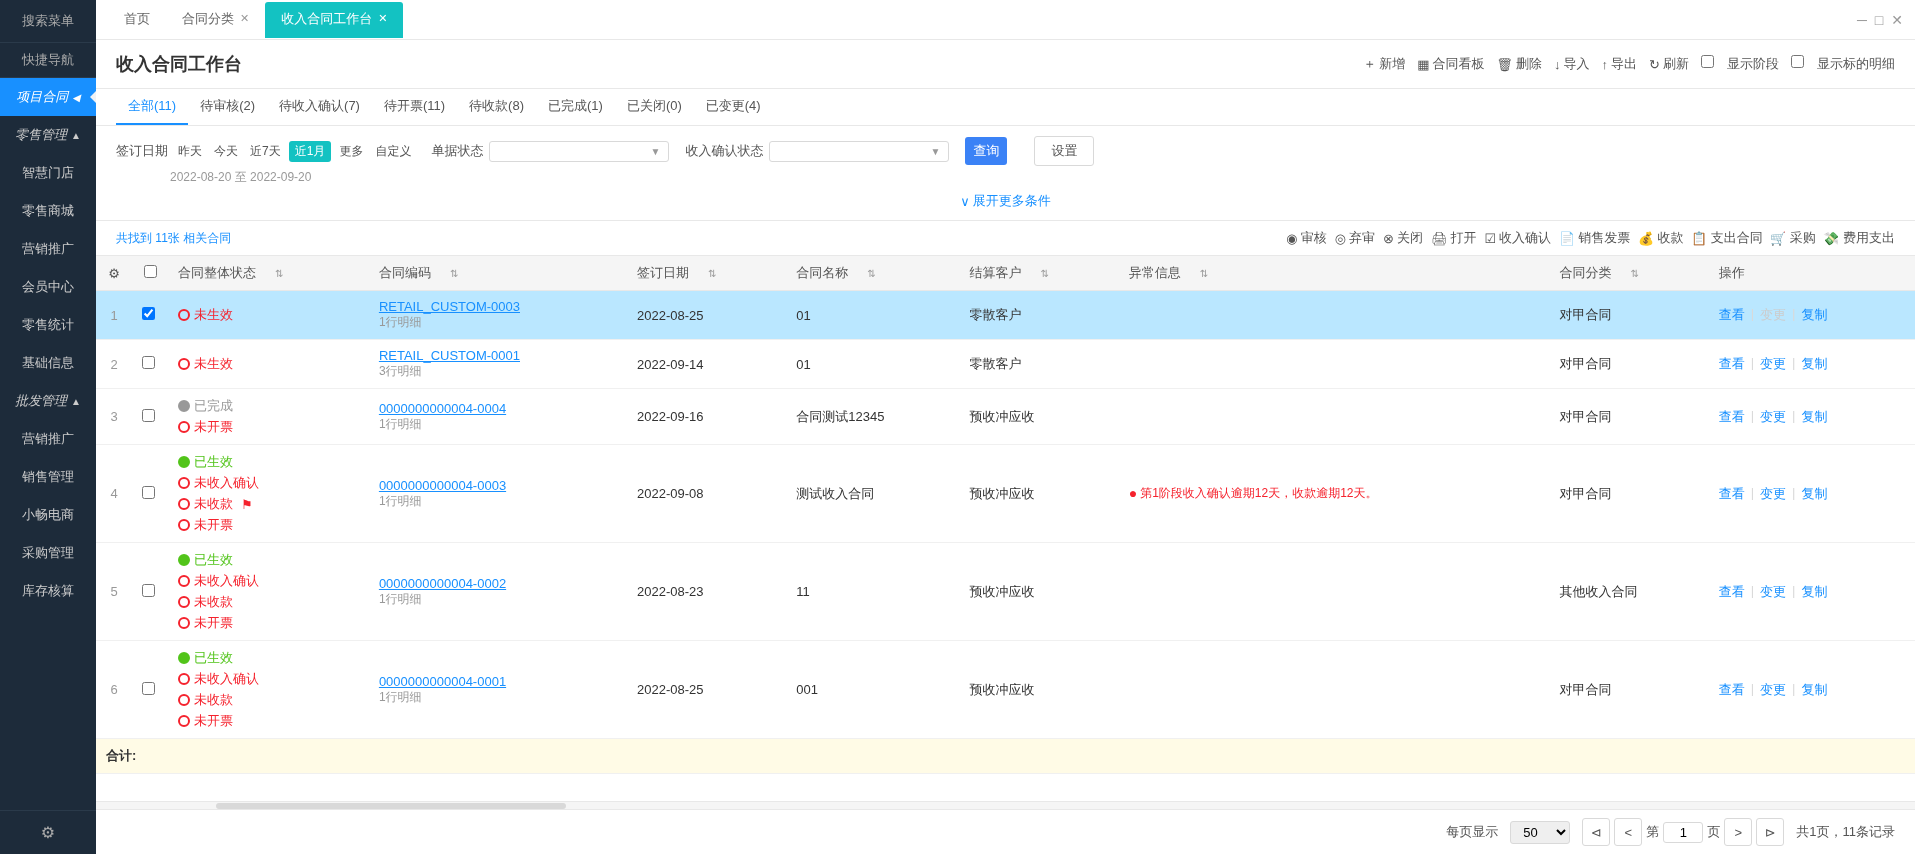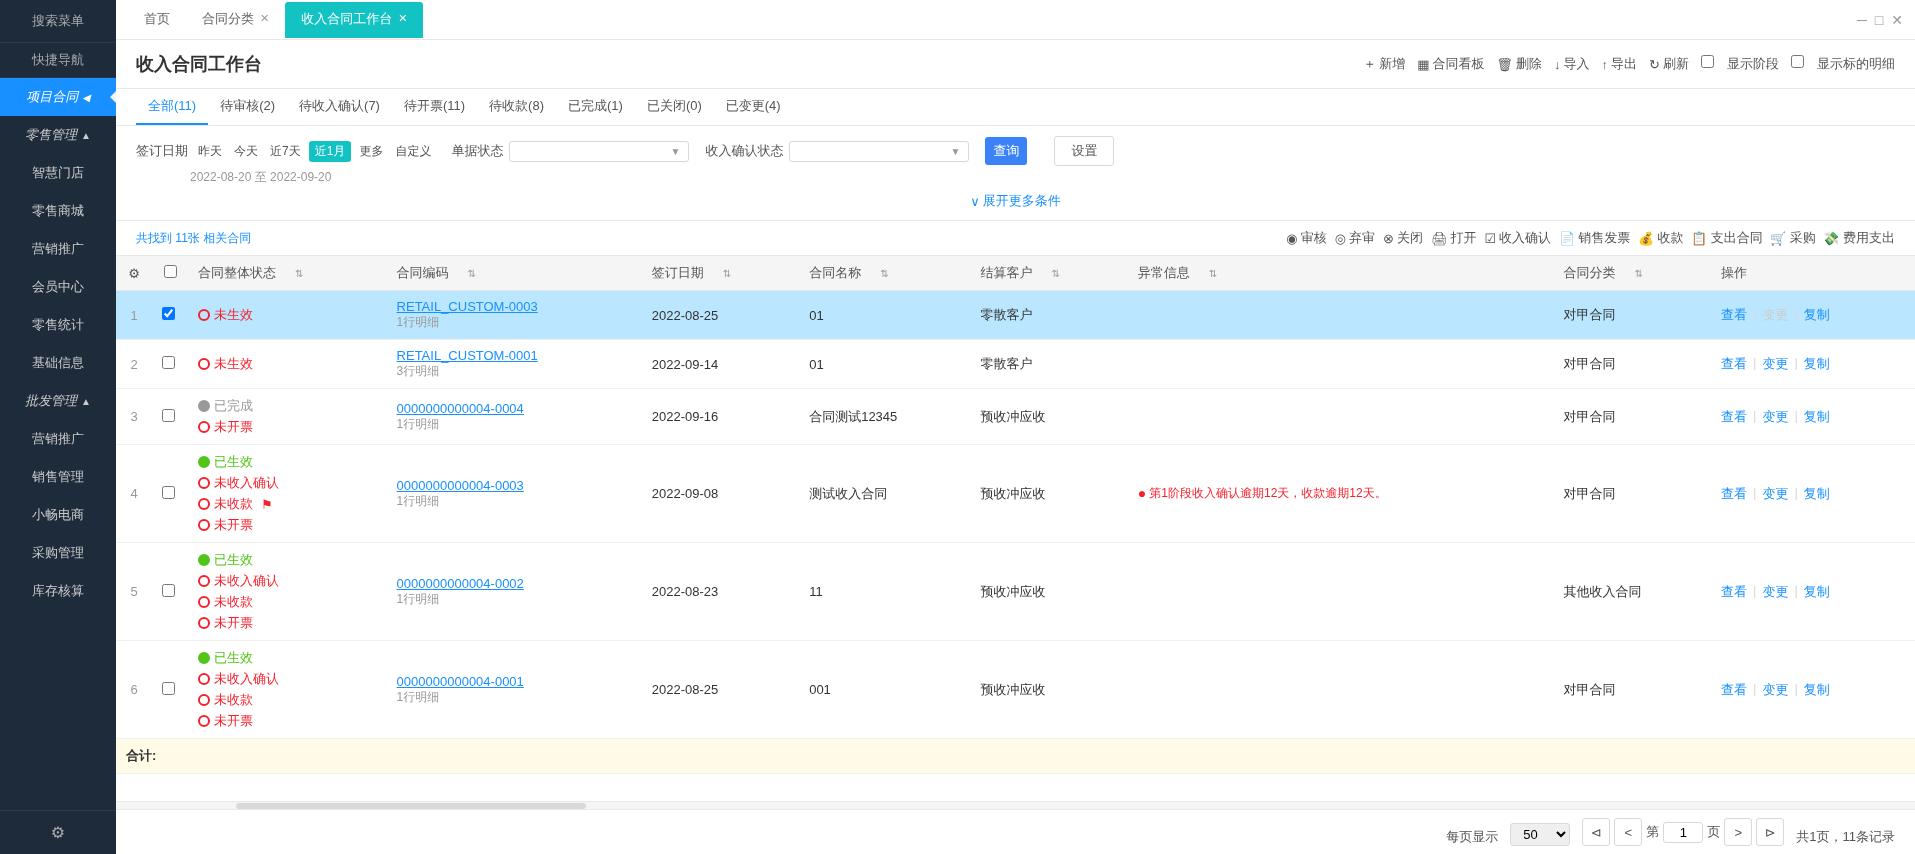--- a/index.html
+++ b/index.html
@@ -1,19 +1,19 @@
 <!DOCTYPE html>
 <html><head>
   <meta charset="utf-8">
   <style>
     * { box-sizing: border-box; margin: 0; padding: 0; }
     body { font-family: 'Microsoft YaHei', Arial, sans-serif; font-size: 13px; background: #f0f2f5; color: #333; display: flex; height: 854px; overflow: hidden; }
 
     
-    .sidebar { width: 116px; background: #1d2b3a; display: flex; flex-direction: column; height: 100%; flex-shrink: 0; }
+    .sidebar { width: 96px; background: #1d2b3a; display: flex; flex-direction: column; height: 100%; flex-shrink: 0; }
     .sidebar-search { padding: 12px 8px; color: #aaa; font-size: 13px; text-align: center; border-bottom: 1px solid #2a3a4a; cursor: pointer; }
     .sidebar-nav { padding: 8px; color: #aaa; font-size: 13px; text-align: center; border-bottom: 1px solid #2a3a4a; cursor: pointer; }
     .sidebar-item { padding: 10px 8px; color: #ccc; font-size: 13px; text-align: center; cursor: pointer; position: relative; }
     .sidebar-item.active { background: #1890ff; color: #fff; }
     .sidebar-item.active::after { content: ''; position: absolute; right: 0; top: 50%; transform: translateY(-50%); border: 6px solid transparent; border-right: 6px solid #f0f2f5; }
     .sidebar-item.has-arrow { display: flex; align-items: center; justify-content: center; gap: 4px; font-style: italic; }
     .sidebar-bottom { margin-top: auto; padding: 12px 8px; text-align: center; color: #aaa; border-top: 1px solid #2a3a4a; }
     .arrow-icon { font-size: 10px; }
 
     
@@ -83,21 +83,21 @@
     .action-links { display: flex; gap: 6px; }
     .action-link { color: #1890ff; cursor: pointer; font-size: 13px; }
     .action-link.disabled { color: #ccc; cursor: not-allowed; }
     .action-link-sep { color: #d9d9d9; }
     .error-msg { color: #f5222d; font-size: 12px; display: flex; align-items: flex-start; gap: 3px; }
     .error-dot { color: #f5222d; font-size: 14px; flex-shrink: 0; }
     .status-cell { display: flex; flex-direction: column; gap: 3px; }
     .status-row { display: flex; align-items: center; gap: 4px; font-size: 13px; }
 
     
-    .table-footer { padding: 8px 20px; display: flex; align-items: flex-end; justify-content: flex-end; border-top: 1px solid #e8e8e8; flex-shrink: 0; background: #fff; gap: 12px; }
+    .table-footer { padding: 8px 20px; display: flex; align-items: center; justify-content: flex-end; border-top: 1px solid #e8e8e8; flex-shrink: 0; background: #fff; gap: 12px; }
     .page-size-label { font-size: 13px; color: #555; }
     .page-size-select { border: 1px solid #d9d9d9; border-radius: 3px; padding: 2px 8px; font-size: 13px; }
     .pagination { display: flex; align-items: center; gap: 4px; }
     .page-btn { width: 28px; height: 28px; border: 1px solid #d9d9d9; border-radius: 3px; display: flex; align-items: center; justify-content: center; cursor: pointer; font-size: 13px; background: #fff; color: #555; }
     .page-input { width: 40px; border: 1px solid #d9d9d9; border-radius: 3px; text-align: center; font-size: 13px; padding: 2px; }
     .page-info { font-size: 13px; color: #555; }
     .total-row td { background: #fffbe6; font-weight: bold; }
 
     .settings-icon { font-size: 16px; }
     .sort-icon { color: #999; font-size: 10px; cursor: pointer; }

